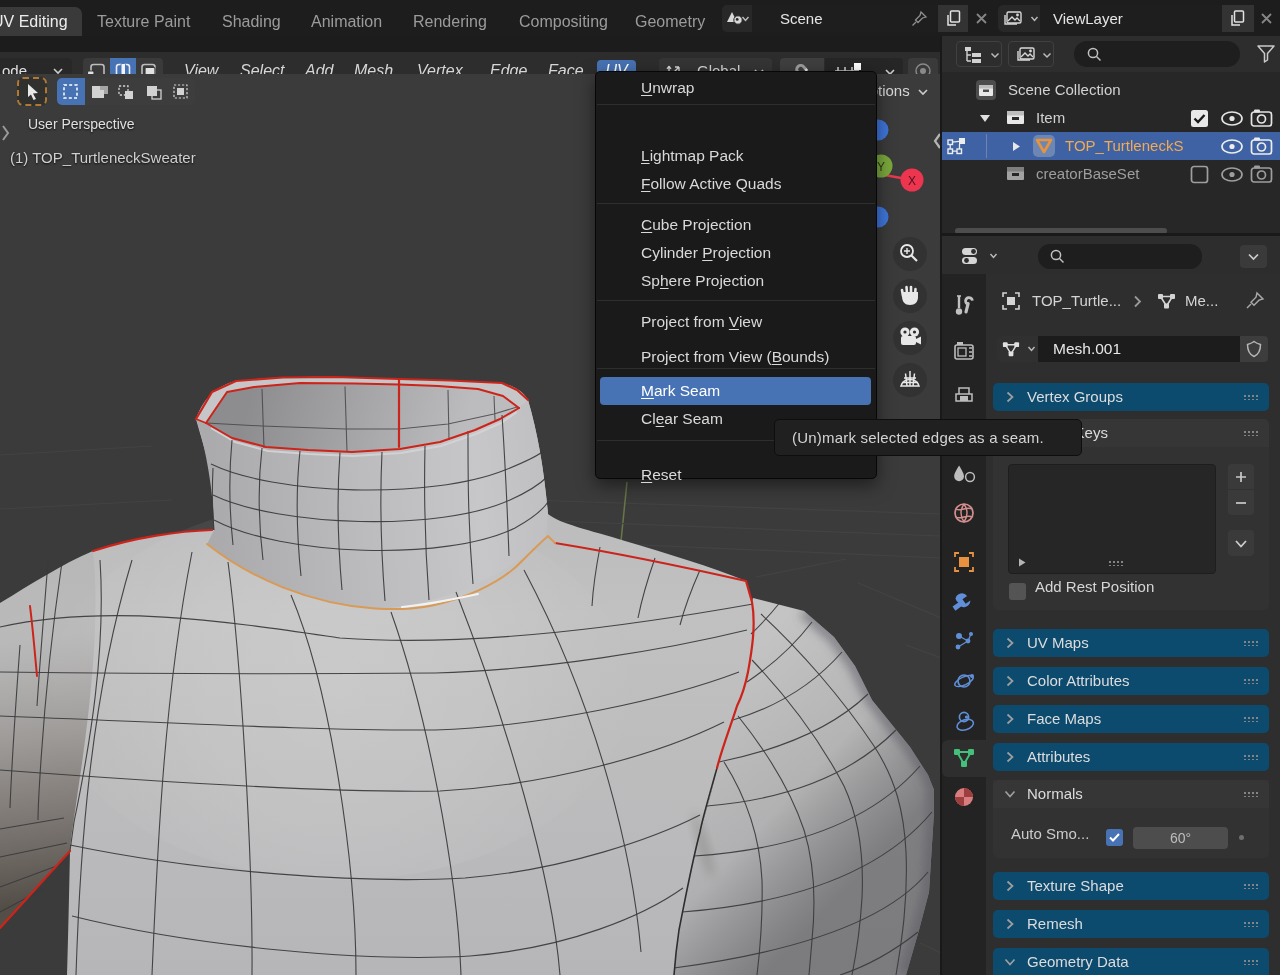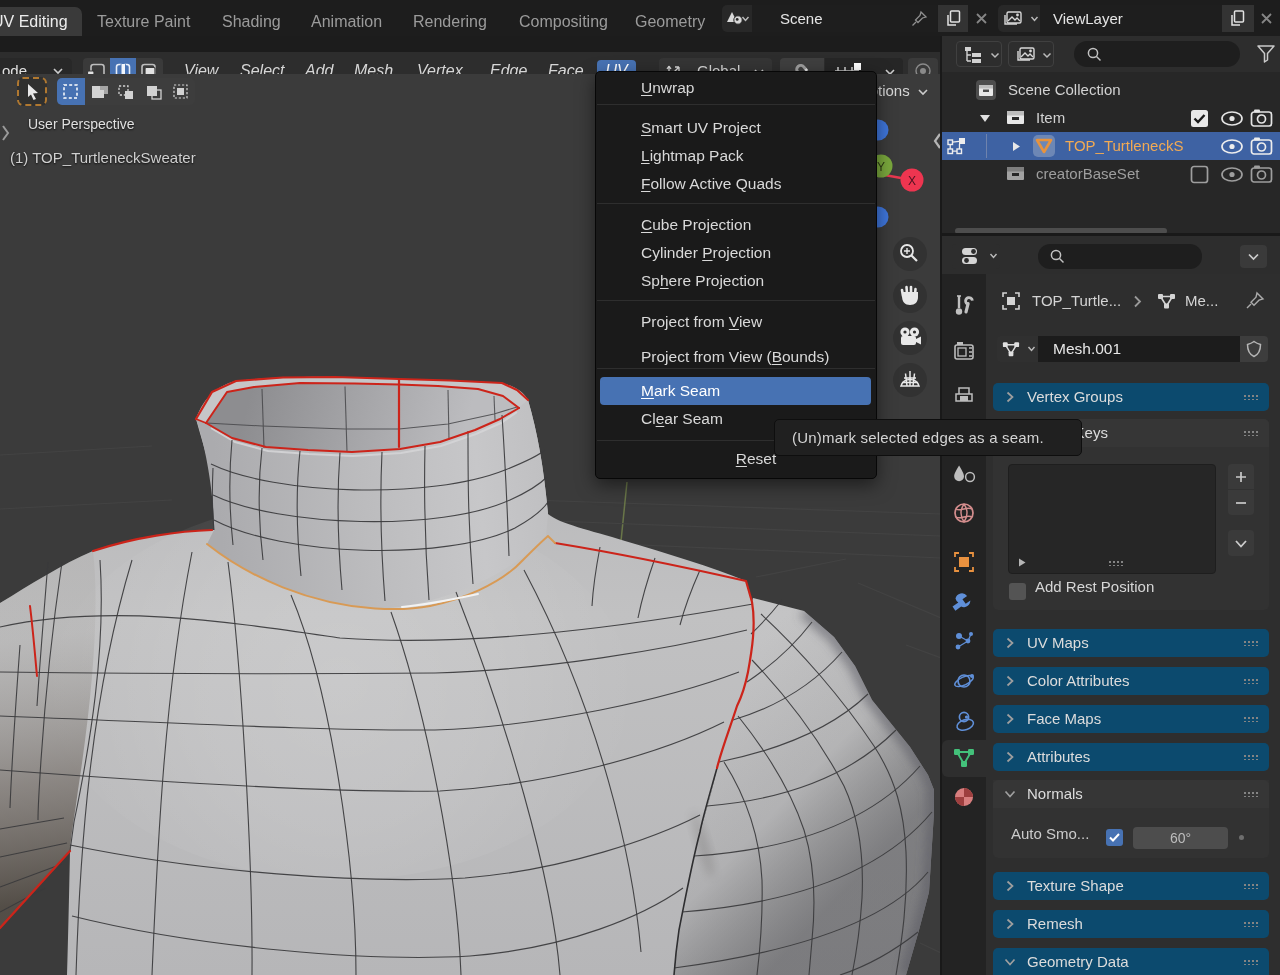--- a/index.html
+++ b/index.html
@@ -422,35 +422,34 @@
           <path d="M8 3 L3 10 L8 17" stroke="#b5b5b5" stroke-width="2.2" fill="none"></path>
         </svg>
   </div>
   <div class="abs" style="left:10px;top:42px;font-size:14px;color:#e0e0e0;text-shadow:0 1px 2px rgba(0,0,0,0.8);margin-left:18px;">User Perspective</div>
   <div class="abs" style="left:10px;top:75px;font-size:15px;color:#d0d0d0;text-shadow:0 1px 2px rgba(0,0,0,0.8);">(1) TOP_TurtleneckSweater</div>
   </div>
 
   <div id="menu" class="abs">
     <div class="mi" style="top:2px;"><u>U</u>nwrap</div>
     <div class="msep" style="top:32px;"></div>
-    <div class="mi" style="top:42px;"><u>S</u>mart UV Project</div>
     <div class="mi" style="top:70px;"><u>L</u>ightmap Pack</div>
     <div class="mi" style="top:98px;"><u>F</u>ollow Active Quads</div>
     <div class="msep" style="top:131px;"></div>
     <div class="mi" style="top:139px;"><u>C</u>ube Projection</div>
     <div class="mi" style="top:167px;">Cylinder <u>P</u>rojection</div>
     <div class="mi" style="top:195px;">Sp<u>h</u>ere Projection</div>
     <div class="msep" style="top:228px;"></div>
     <div class="mi" style="top:236px;">Project from <u>V</u>iew</div>
     <div class="mi" style="top:271px;">Project from View (<u>B</u>ounds)</div>
     <div class="msep" style="top:296px;"></div>
     <div class="mi hl" style="top:305px;"><u>M</u>ark Seam</div>
     <div class="mi" style="top:333px;">Cl<u>e</u>ar Seam</div>
     <div class="msep" style="top:368px;"></div>
-    <div class="mi" style="top:373px;text-align:center;"><u>R</u>eset</div>
+    <div class="mi" style="top:389px;"><u>R</u>eset</div>
   </div>
 
   <div id="tip" class="abs">(Un)mark selected edges as a seam.</div>
   <div class="abs" style="left:940px;top:36px;width:2px;height:939px;background:#191919;z-index:5;"></div>
   <div class="abs" style="left:942px;top:233px;width:338px;height:3px;background:#191919;z-index:5;"></div>
 
   <div id="outl" class="abs">
     <div id="outlhdr">
       <div class="gbtn" style="left:14px;top:5px;width:46px;height:26px;background:#2d2d2d;border:1px solid #404040;">
         <svg style="position:absolute;left:6px;top:3px;" width="22" height="20" viewBox="0 0 22 20">

